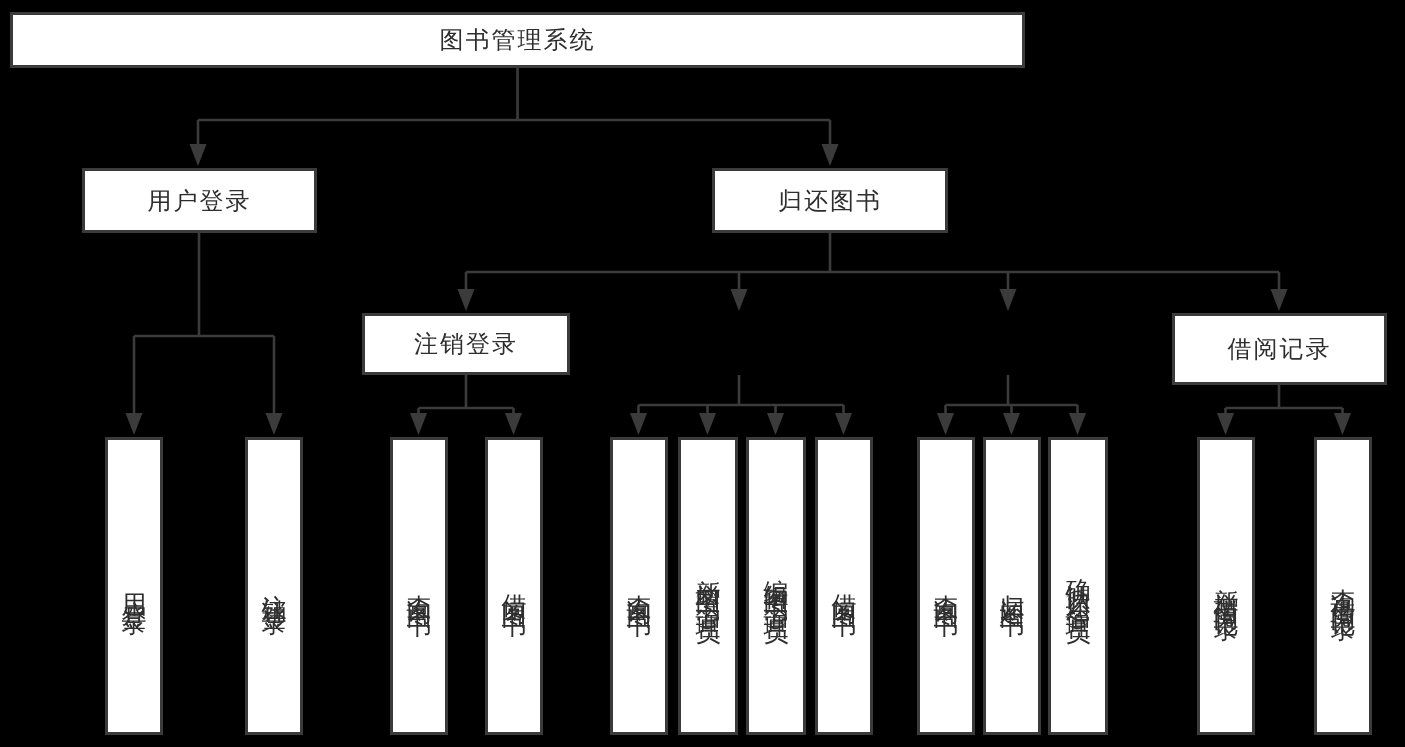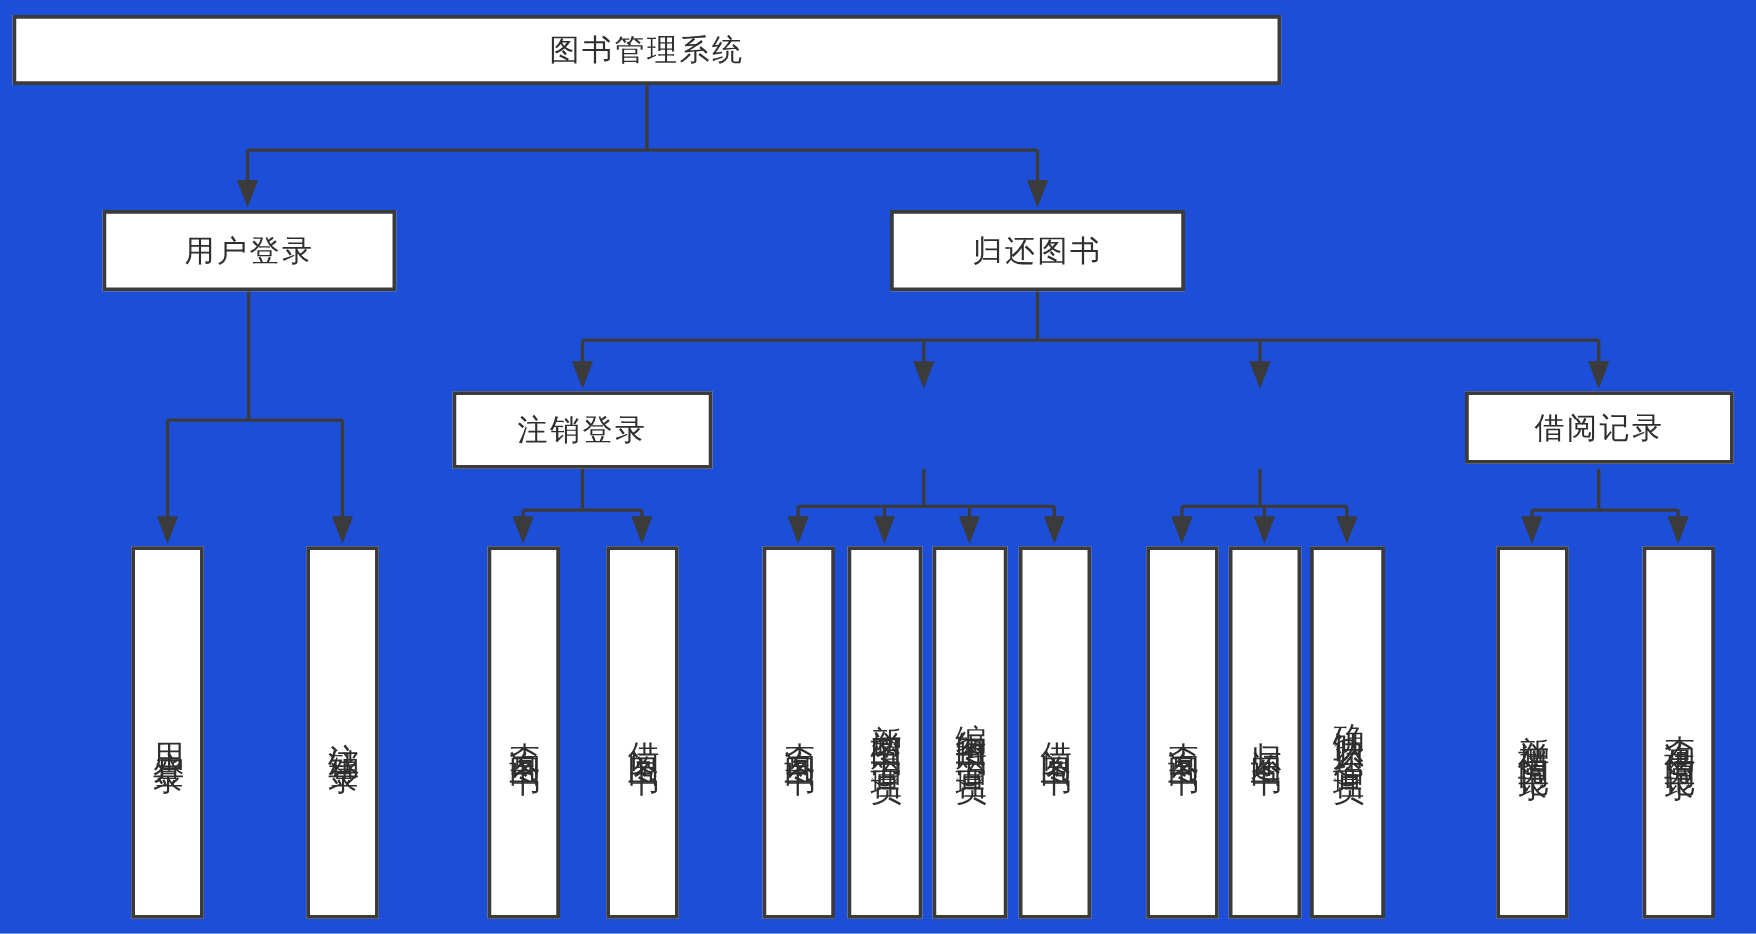--- a/index.html
+++ b/index.html
@@ -5,21 +5,21 @@
   html, body {
     margin: 0;
     padding: 0;
     background: #ffffff;
     font-family: "Liberation Sans", sans-serif;
   }
   .stage {
     position: relative;
     width: 1405px;
     height: 747px;
-    background: #1d4ed8;
+    background: #000000;
     overflow: hidden;
   }
   .connectors {
     position: absolute;
     left: 0;
     top: 0;
     width: 1405px;
     height: 747px;
     pointer-events: none;
   }
@@ -103,21 +103,21 @@
   <div class="box" style="left:82px;top:168px;width:235px;height:65px">
     <span class="h-label">用户登录</span>
   </div>
   <div class="box" style="left:712px;top:168px;width:236px;height:65px">
     <span class="h-label">归还图书</span>
   </div>
 
   <div class="box" style="left:362px;top:313px;width:208px;height:62px">
     <span class="h-label">注销登录</span>
   </div>
-  <div class="box" style="left:1172px;top:313px;width:215px;height:58px">
+  <div class="box" style="left:1172px;top:313px;width:215px;height:72px">
     <span class="h-label">借阅记录</span>
   </div>
 
   <div class="box leaf" style="left:105px;top:437px;width:58px;height:298px">
     <span>用户登录</span>
   </div>
   <div class="box leaf" style="left:245px;top:437px;width:58px;height:298px">
     <span>注销登录</span>
   </div>
 

